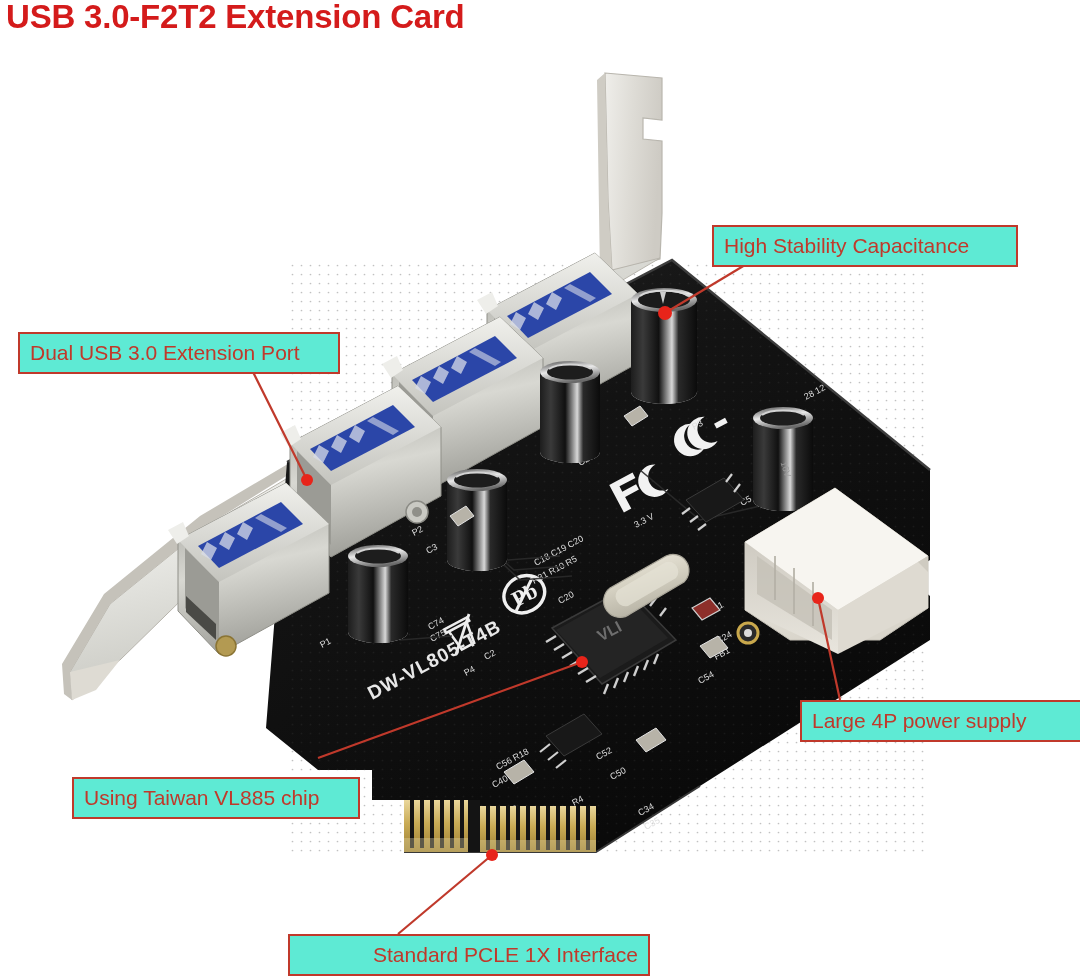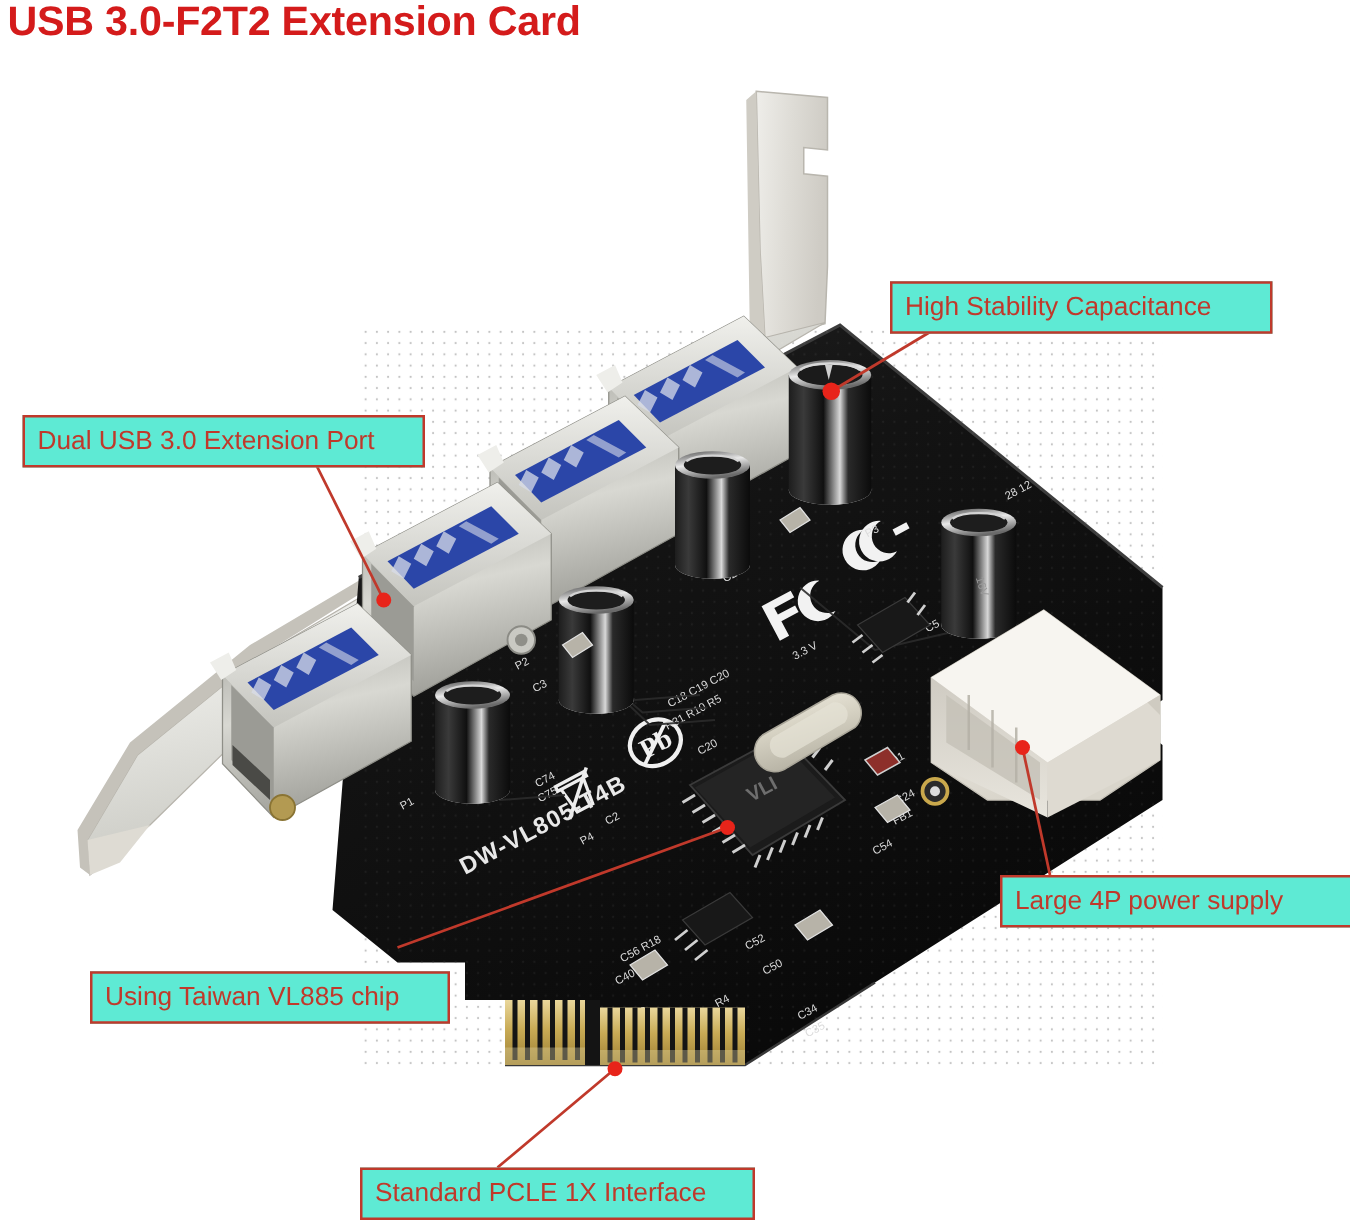--- a/index.html
+++ b/index.html
@@ -447,17 +447,17 @@
   </div>
 
   <div class="callout" style="left:800px;top:700px;width:316px;">
     <span>Large 4P power supply</span>
   </div>
 
   <div class="callout" style="left:72px;top:758px;width:288px;margin-top:19px;">
     <span>Using Taiwan VL885 chip</span>
   </div>
 
-  <div class="callout" style="left:288px;top:934px;width:316px;">
+  <div class="callout" style="left:288px;top:934px;width:362px;text-align:right;">
     <span>Standard PCLE 1X Interface</span>
   </div>
 
 </div>
 
 </body></html>

